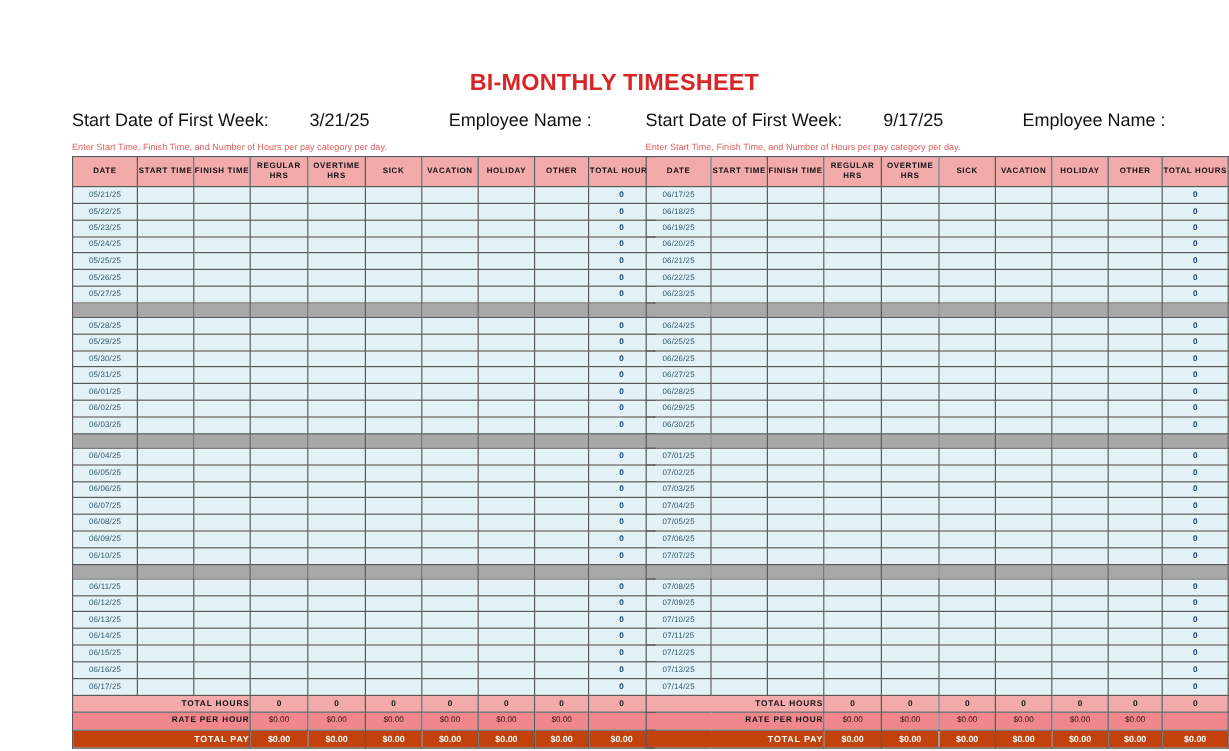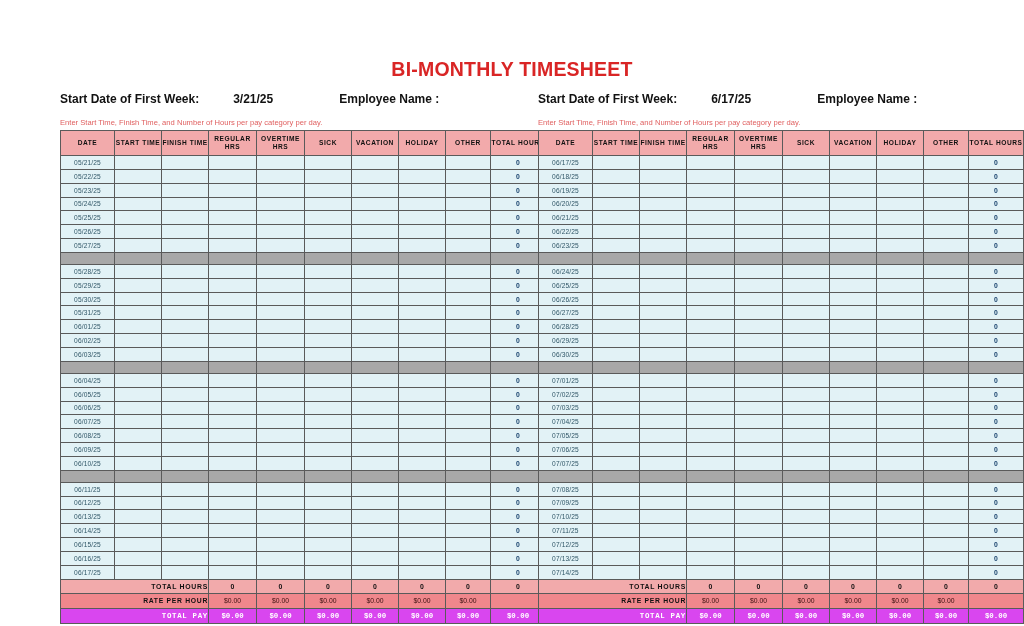--- a/index.html
+++ b/index.html
@@ -34,22 +34,22 @@
     position: absolute;
     top: 92px;
     width: 445px;
   }
   .sheet-left  { left: 60px; }
   .sheet-right { left: 538px; }
 
   .meta-row {
     display: flex;
     align-items: baseline;
-    font-size: 12px;
-    font-weight: bold;
+    font-size: 15px;
+    font-weight: normal;
     color: #121212;
     height: 16px;
   }
   .meta-label { white-space: nowrap; }
   .meta-value {
     margin-left: 34px;
     white-space: nowrap;
   }
   .meta-emp {
     margin-left: 66px;
@@ -132,27 +132,26 @@
     text-align: center;
   }
   tr.rate-row td {
     background: #f0878c;
     height: 13.5px;
     font-size: 6.8px;
     color: #3a1010;
     text-align: center;
   }
   tr.total-pay-row td {
-    background: #d946ef;
+    background: #c2410c;
     height: 14px;
     font-size: 7.4px;
     font-weight: bold;
     color: #ffffff;
     text-align: center;
-    font-family: Liberation Mono, monospace;
   }
   td.foot-label {
     text-align: right !important;
     padding-right: 6px;
     letter-spacing: 0.7px;
   }
   tr.rate-row td.foot-label {
     font-weight: bold;
     color: #111111;
   }
@@ -610,21 +609,21 @@
             <td>$0.00</td>
             <td>$0.00</td>
           </tr>
         </tfoot>
     </table>
   </div>
 
   <div class="sheet sheet-right">
     <div class="meta-row">
       <span class="meta-label">Start Date of First Week:</span>
-      <span class="meta-value">6/17/25</span>
+      <span class="meta-value">9/17/25</span>
       <span class="meta-emp">Employee Name :</span>
       <span class="meta-value"></span>
     </div>
     <div class="instruction">Enter Start Time, Finish Time, and Number of Hours per pay category per day.</div>
     <table class="ts">
       <colgroup>
         <col class="c-date">
           <col class="c-start">
           <col class="c-finish">
           <col class="c-reg">

